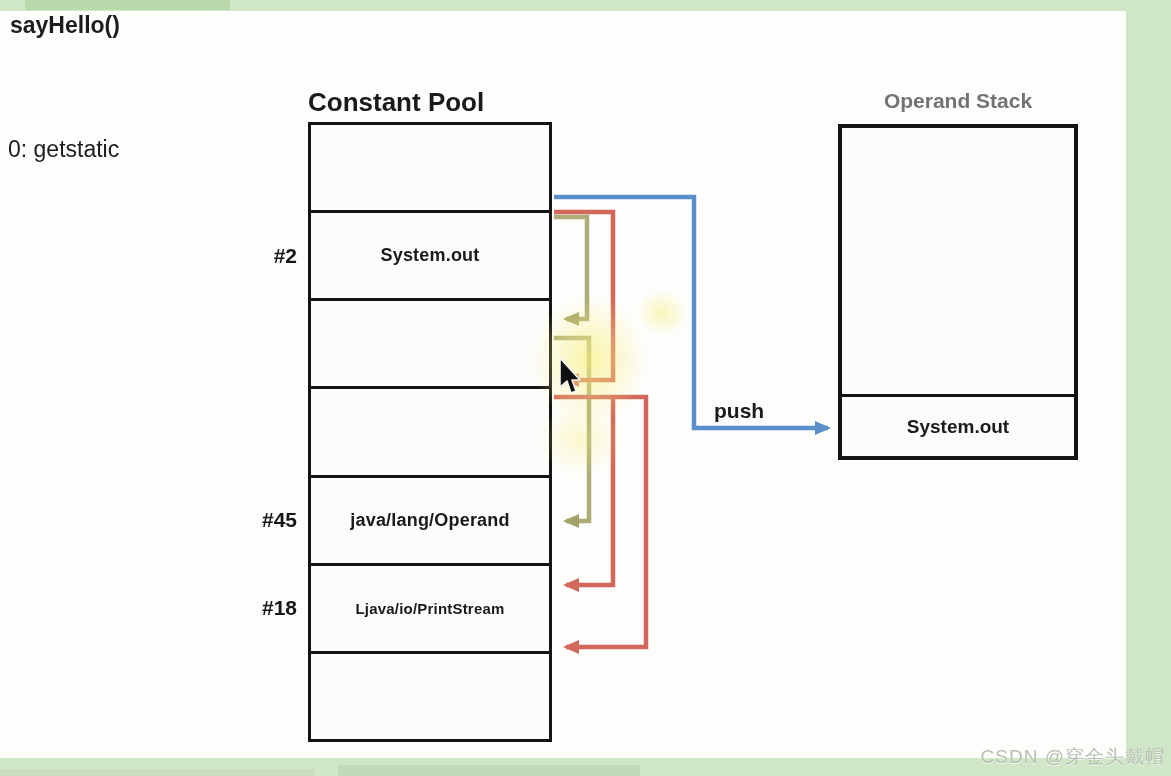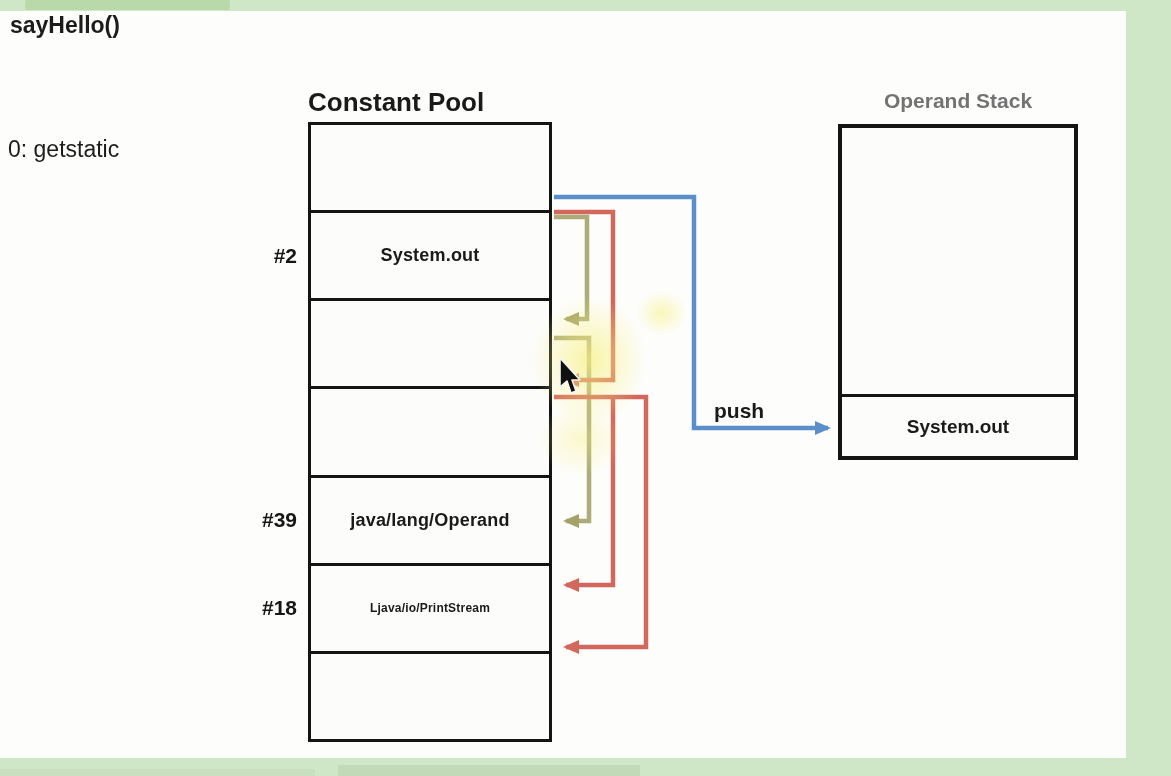--- a/index.html
+++ b/index.html
@@ -32,21 +32,21 @@
     left:308px;top:122px;width:244px;height:620px;
     border:3px solid #141414;background:#fcfcfb;
     box-sizing:border-box;display:flex;flex-direction:column;
   }
   .pool-row{
     flex:1;position:relative;display:flex;align-items:center;justify-content:center;
     border-bottom:3px solid #141414;
   }
   .pool-row:last-child{border-bottom:none;}
   .pool-row .cell-text{font-size:18px;font-weight:bold;color:#1a1a1a;letter-spacing:.2px;}
-  .pool-row.small .cell-text{font-size:12px;}
+  .pool-row.small .cell-text{font-size:15px;}
   .row-index{
     position:absolute;left:-78px;top:50%;transform:translateY(-50%);
     width:64px;text-align:right;font-size:21px;font-weight:bold;color:#161616;
   }
 
   
   .stack-box{
     left:838px;top:124px;width:240px;height:336px;
     border:4px solid #141414;background:#fcfcfb;
     box-sizing:border-box;display:flex;flex-direction:column;
@@ -104,21 +104,21 @@
     </div>
     <div class="pool-row">
       <span class="row-index"></span>
       <span class="cell-text"></span>
     </div>
     <div class="pool-row">
       <span class="row-index"></span>
       <span class="cell-text"></span>
     </div>
     <div class="pool-row">
-      <span class="row-index">#39</span>
+      <span class="row-index">#45</span>
       <span class="cell-text">java/lang/Operand</span>
     </div>
     <div class="pool-row small">
       <span class="row-index">#18</span>
       <span class="cell-text">Ljava/io/PrintStream</span>
     </div>
     <div class="pool-row">
       <span class="row-index"></span>
       <span class="cell-text"></span>
     </div>
@@ -160,14 +160,15 @@
   </svg>
 
   <div class="abs glow glow1"></div>
   <div class="abs glow glow2"></div>
   <div class="abs glow glow3"></div>
 
   <svg class="abs cursor" width="30" height="40" viewBox="0 0 30 40">
     <polygon points="3,1 3,30 10,24 14,36 19,34 15,23 23,23" fill="#101010" stroke="#f5f5f5" stroke-width="1.6" stroke-linejoin="round"></polygon>
   </svg>
 
+  <div class="abs watermark">CSDN @穿金头戴帽</div>
 
 </div>
 
 </body></html>

